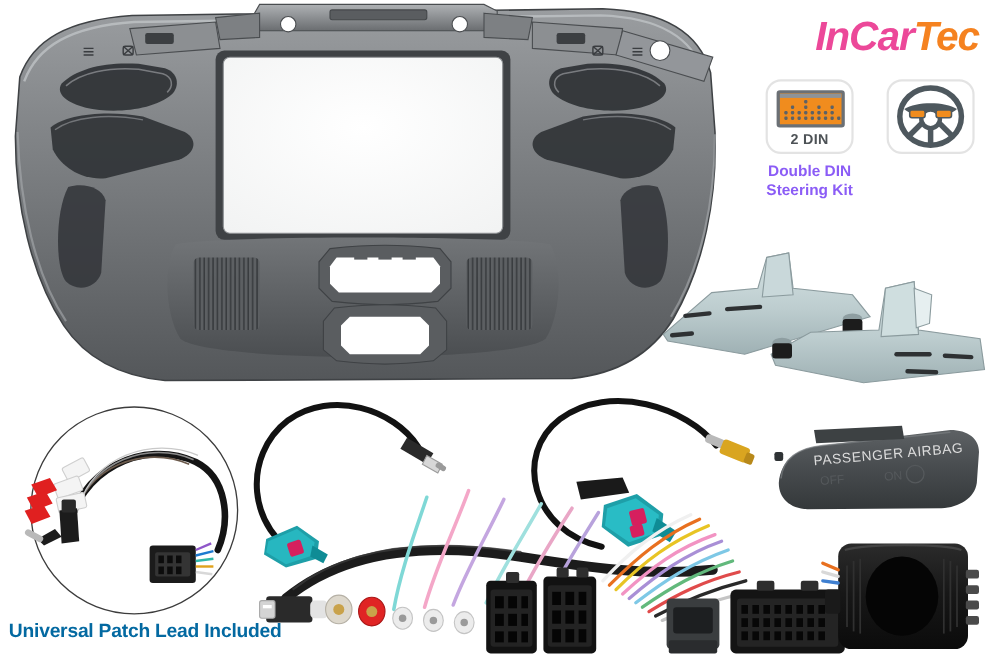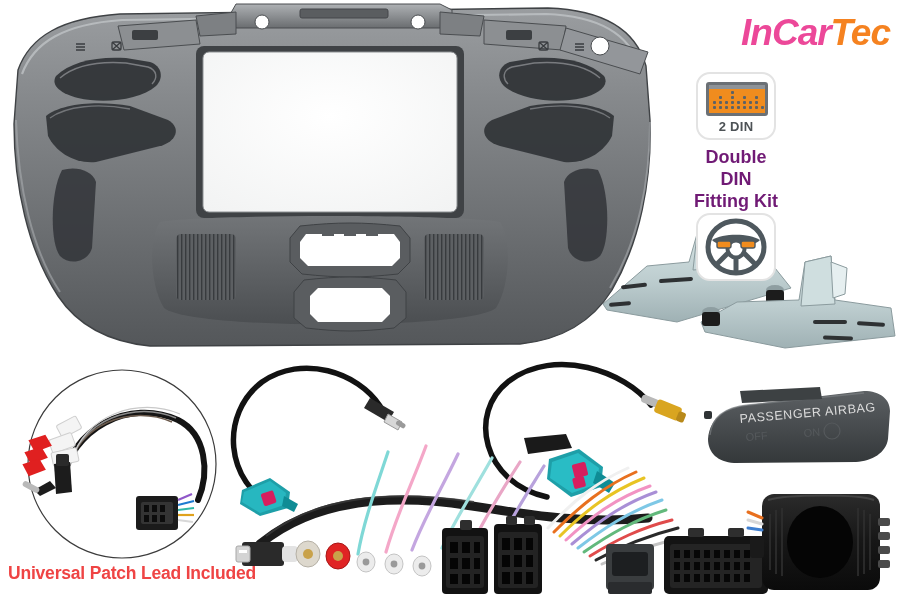--- a/index.html
+++ b/index.html
@@ -6,41 +6,41 @@
   body{width:900px;height:600px;overflow:hidden;font-family:"Liberation Sans",sans-serif;}
   .stage{position:relative;width:900px;height:600px;background:#fff;}
 
   
   .brand{position:absolute;left:690px;top:14px;width:200px;text-align:right;
          font-size:37px;font-weight:bold;font-style:italic;letter-spacing:-1px;line-height:1;}
   .brand .b1{color:#ec4899;}
   .brand .b2{color:#f58220;text-align:right;}
 
   
-  .badges{position:absolute;left:688px;top:72px;width:206px;display:flex;justify-content:space-between;flex-direction:column;}
+  .badges{position:absolute;left:688px;top:72px;width:206px;display:flex;justify-content:space-between;}
   .badge{width:96px;text-align:center;}
   .badge-card{width:80px;height:68px;margin:0 auto;border:2px solid #e3e3e3;border-radius:14px;
               background:#fff;position:relative;box-sizing:border-box;}
   .din-screen{position:absolute;left:8px;top:8px;width:62px;height:34px;background:#f08c1e;
               border:3px solid #6b7075;border-radius:3px;box-sizing:border-box;overflow:hidden;}
   .din-screen .topline{position:absolute;left:0;top:0;width:100%;height:4px;background:#8e9398;}
   .dotgrid{position:absolute;left:4px;top:7px;width:54px;height:22px;}
   .dotgrid i{position:absolute;width:3px;height:3px;background:#5d6266;border-radius:1px;}
   .din-text{position:absolute;left:0;bottom:4px;width:100%;text-align:center;
             font-size:13px;font-weight:bold;color:#4d5256;letter-spacing:.3px;}
   .wheel{position:absolute;left:50%;top:50%;transform:translate(-50%,-50%);}
-  .badge-label{margin-top:7px;font-size:18px;font-weight:bold;color:#701a75;line-height:1.22;}
+  .badge-label{margin-top:7px;font-size:14px;font-weight:bold;color:#8b5cf6;line-height:1.22;}
 
   
   .part{position:absolute;}
   svg{display:block;overflow:visible;}
 
   
   .caption{position:absolute;left:8px;top:563px;font-size:17.5px;font-weight:bold;
-           color:#ef4444;letter-spacing:-.2px;}
+           color:#0369a1;letter-spacing:-.2px;}
 </style>
 </head>
 <body>
 
 <div class="stage">
 
   <div class="part" style="left:0px;top:0px;">
     <svg width="660" height="360" viewBox="0 0 660 360">
       <defs>
         <linearGradient id="fasciaG" x1="0" y1="0" x2="0" y2="1">
@@ -493,21 +493,21 @@
             <i style="left:42px;top:14px"></i>
               <i style="left:42px;top:9px"></i>
               <i style="left:42px;top:4px"></i>
             <i style="left:48px;top:14px"></i>
           </div>
         </div>
         <div class="din-text">2 DIN</div>
       </div>
       <div class="badge-label">
         <div>Double DIN</div>
-        <div>Fitting Kit</div>
+        <div>Steering Kit</div>
       </div>
     </div>
 
     <div class="badge">
       <div class="badge-card">
         <div class="wheel">
           <svg width="62" height="58" viewBox="0 0 62 58">
             <ellipse cx="31" cy="29" rx="28" ry="26" fill="none" stroke="#4e585e" stroke-width="5"></ellipse>
             <path d="M7,22 C18,15 44,15 55,22 C48,30 14,30 7,22 Z" fill="#4e585e"></path>
             <circle cx="31" cy="31" r="8.5" fill="#fff" stroke="#4e585e" stroke-width="4"></circle>

